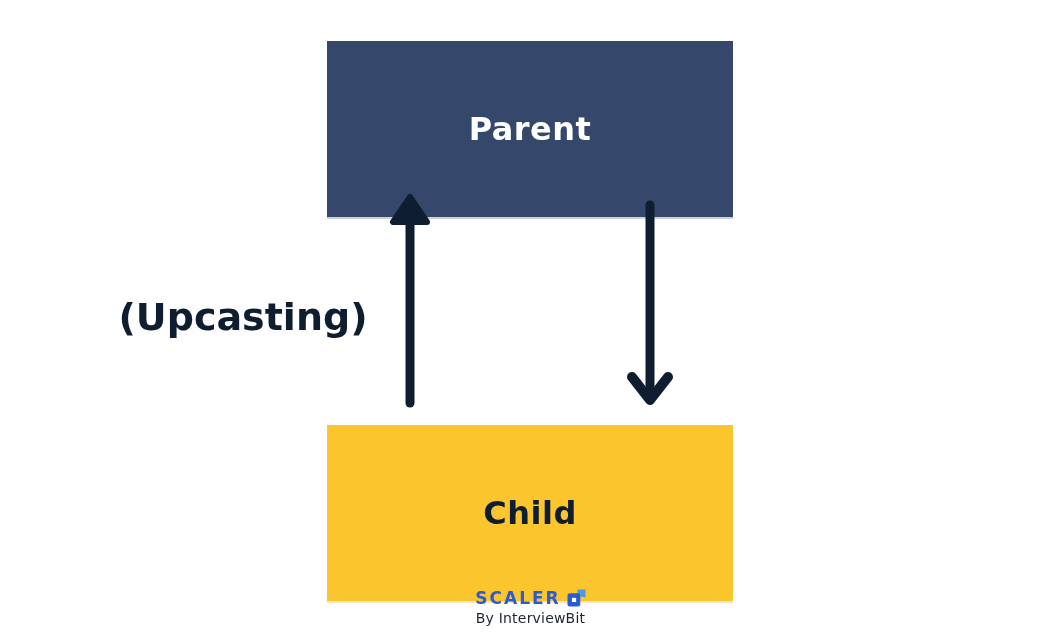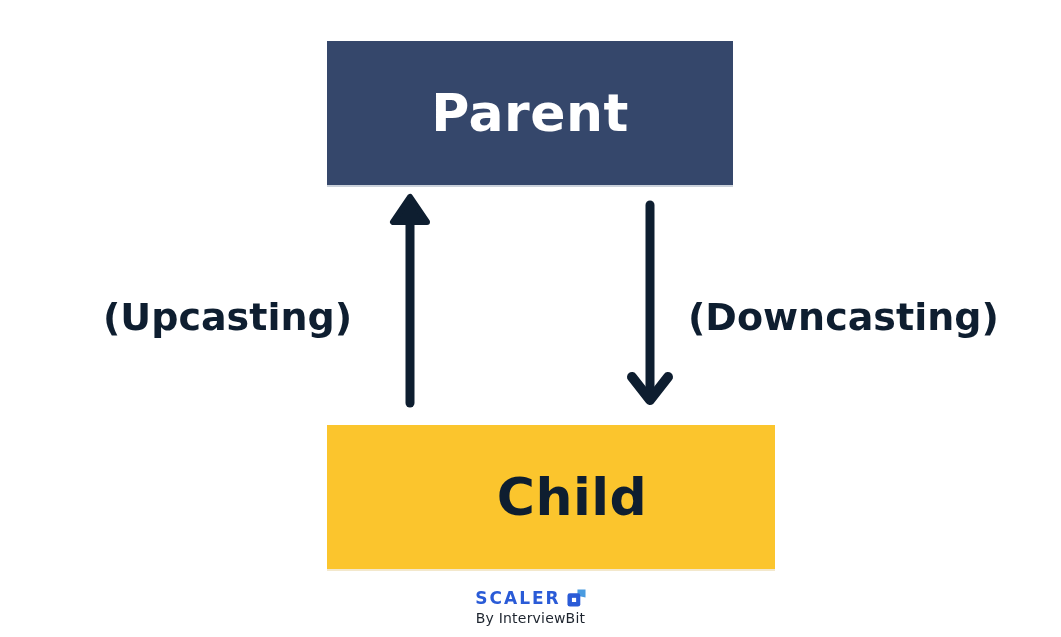--- a/index.html
+++ b/index.html
@@ -12,53 +12,53 @@
     position: relative;
     width: 1061px;
     height: 637px;
     background: #ffffff;
     overflow: hidden;
   }
   .box {
     position: absolute;
     left: 327px;
     width: 406px;
-    height: 144px;
+    height: 176px;
     display: flex;
     align-items: center;
     justify-content: center;
     font-weight: bold;
-    font-size: 52px;
+    font-size: 32px;
     letter-spacing: 0.5px;
     text-align: right;
   }
   .parent-box {
     top: 41px;
     background: var(--parent-box-bg);
     color: var(--parent-box-text);
     box-shadow: 0 2px 0 rgba(140,155,175,0.45);
   }
   .child-box {
     top: 425px;
     background: var(--child-box-bg);
     color: var(--dark-navy);
     box-shadow: 0 2px 0 rgba(220,190,110,0.35);
-    padding-left: 42px;
   }
   .arrow-layer {
     position: absolute;
     top: 0;
     left: 0;
     pointer-events: none;
   }
   .side-label {
     position: absolute;
     font-weight: bold;
     font-size: 38px;
     color: var(--dark-navy);
+    text-align: center;
     white-space: nowrap;
   }
   .label-upcasting   { left: 103px; width: 280px; top: 295px; }
   .label-vs          { left: 489px; width:  80px; top: 297px; }
   .label-downcasting { left: 688px; width: 302px; top: 295px; }
   .footer {
     position: absolute;
     left: 0;
     top: 588px;
     width: 100%;
@@ -100,21 +100,20 @@
     </g>
     <g>
       <line x1="650" y1="205" x2="650" y2="390" stroke="var(--dark-navy)" stroke-width="9" stroke-linecap="round"></line>
       <path d="M632 377 L650 400 L668 377" fill="none" stroke="var(--dark-navy)" stroke-width="10" stroke-linecap="round" stroke-linejoin="round"></path>
     </g>
   </svg>
 
   <div class="side-label label-upcasting">(Upcasting)</div>
 
 
-  <div class="side-label label-downcasting">(Downcasting)</div>
 
   <div class="box child-box">
     <span>Child</span>
   </div>
 
   <div class="footer">
     <div class="brand-row">
       <span class="brand-text">SCALER</span>
       <svg width="19" height="19" viewBox="0 0 20 20">
         <path d="M11 7 L11 0.5 L19.5 0.5 L19.5 9 Z" fill="var(--brand-light-blue)"></path>

